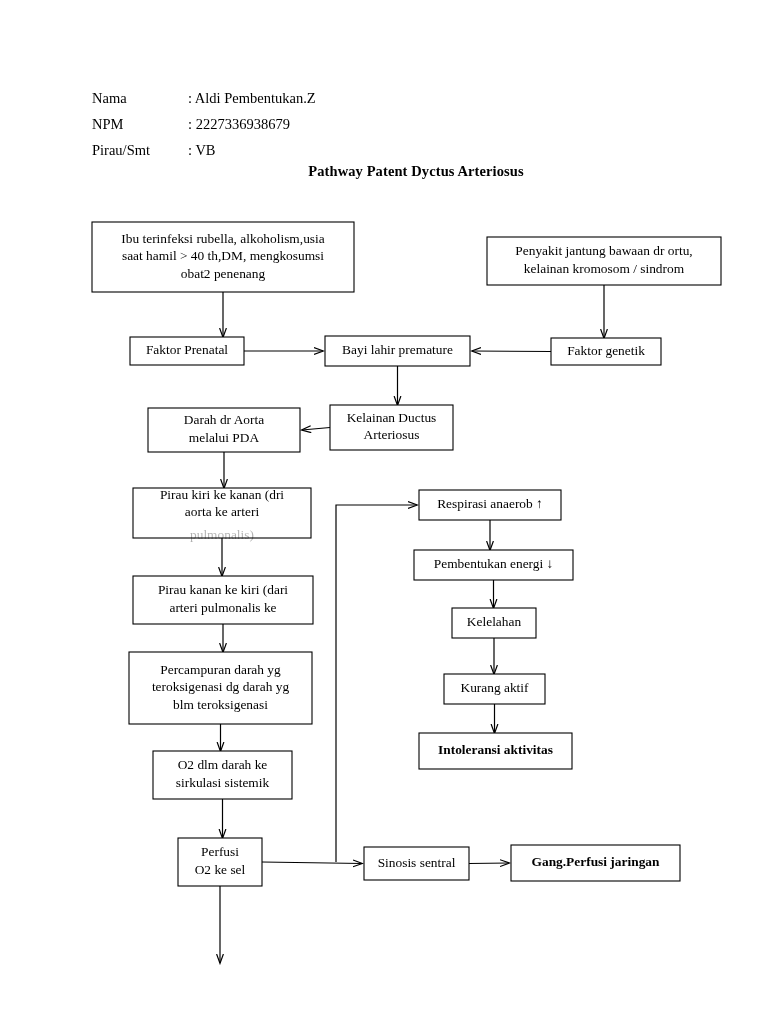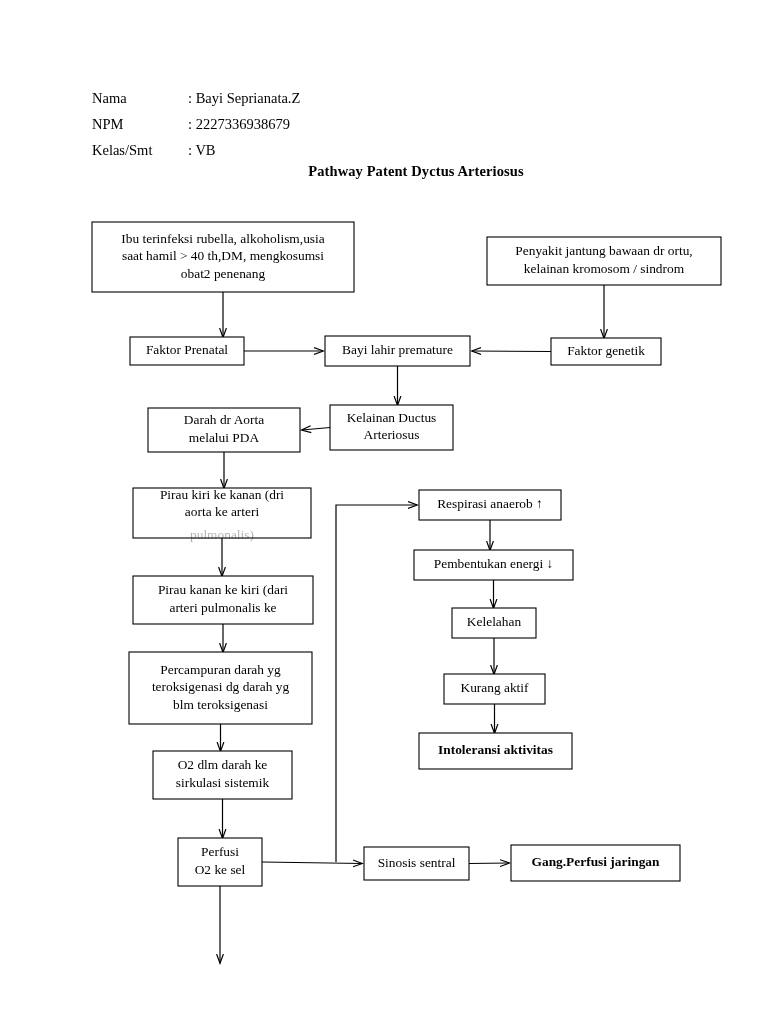--- a/index.html
+++ b/index.html
@@ -84,28 +84,28 @@
     stroke-width: 1.2;
     fill: none;
   }
 </style>
 </head>
 <body>
 
 <div id="identity">
   <div class="id-row">
     <span class="id-label">Nama</span>
-    <span class="id-value">: Bayi Seprianata.Z</span>
+    <span class="id-value">: Aldi Pembentukan.Z</span>
   </div>
   <div class="id-row">
     <span class="id-label">NPM</span>
     <span class="id-value">: 2227336938679</span>
   </div>
   <div class="id-row">
-    <span class="id-label">Kelas/Smt</span>
+    <span class="id-label">Pirau/Smt</span>
     <span class="id-value">: VB</span>
   </div>
 </div>
 
 <div id="doc-title">Pathway Patent Dyctus Arteriosus</div>
 
 <svg id="chart-canvas" viewBox="0 0 768 1024">
   <defs>
     <marker id="arrow" markerWidth="11" markerHeight="11" refX="9.4" refY="4.0" orient="auto" markerUnits="userSpaceOnUse">
       <path d="M0.4,0.6 L9.8,4.0 L0.4,7.4" fill="none" stroke="#000000" stroke-width="1.2"></path>

